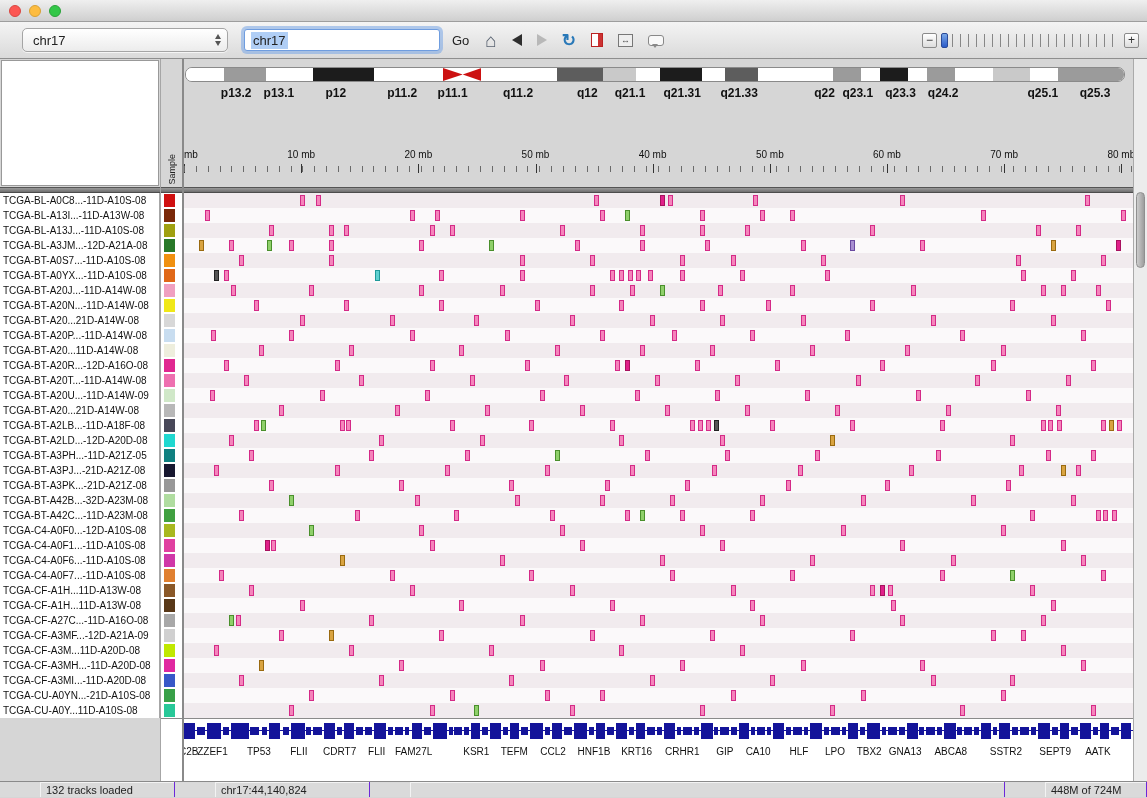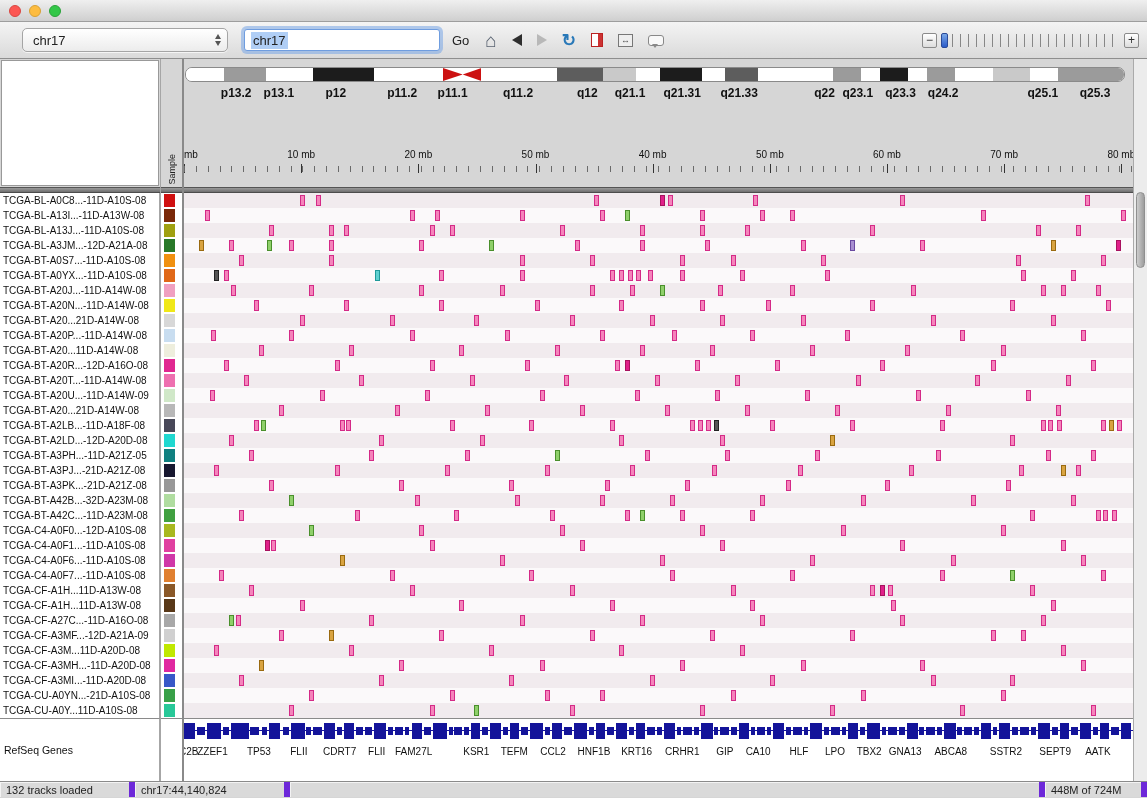--- a/index.html
+++ b/index.html
@@ -101,21 +101,21 @@
   .gblock.tall { top:4px; height:16px; }
   .gene-labels { position:absolute; left:0; right:0; top:27px; height:13px; overflow:hidden; }
   .gl { position:absolute; transform:translateX(-50%); font-size:10px; color:#111; white-space:nowrap; }
 
   
   .col-scroll { width:14px; border-left:1px solid #aaa; background:#ececec; position:relative; }
   .vthumb { position:absolute; left:2px; right:2px; top:133px; height:76px; border-radius:6px; background:linear-gradient(90deg,#cdcdcd,#9d9d9d); border:1px solid #8f8f8f; }
 
   
   .statusbar { height:16px; display:flex; background:#dadada; border-top:1px solid #8a8a8a; font-size:11px; color:#222; }
-  .seg { border-right:6px solid #6d28d9; box-shadow:inset 1px 1px 0 #f3f3f3; padding:0 6px; display:flex; align-items:center; white-space:nowrap; overflow:hidden; }
+  .seg { border-right:1px solid #6d28d9; box-shadow:inset 1px 1px 0 #f3f3f3; padding:0 6px; display:flex; align-items:center; white-space:nowrap; overflow:hidden;margin-left:40px; }
   .seg1 { width:135px; }
   .seg2 { width:155px; }
   .seg3 { flex:1; }
   .seg4 { width:102px; }
 </style>
 </head>
 <body>
 
 <div class="titlebar">
   <div class="lights">
@@ -191,23 +191,20 @@
         <div class="name-row">TCGA-CF-A1H...11D-A13W-08</div>
         <div class="name-row">TCGA-CF-A1H...11D-A13W-08</div>
         <div class="name-row">TCGA-CF-A27C...-11D-A16O-08</div>
         <div class="name-row">TCGA-CF-A3MF...-12D-A21A-09</div>
         <div class="name-row">TCGA-CF-A3M...11D-A20D-08</div>
         <div class="name-row">TCGA-CF-A3MH...-11D-A20D-08</div>
         <div class="name-row">TCGA-CF-A3MI...-11D-A20D-08</div>
         <div class="name-row">TCGA-CU-A0YN...-21D-A10S-08</div>
         <div class="name-row">TCGA-CU-A0Y...11D-A10S-08</div>
       </div>
-    <div class="sec-foot">
-      <span class="refseq-label">RefSeq Genes</span>
-    </div>
   </div>
 
   <div class="col-attr">
     <div class="sec-header">
       <span class="attr-vlabel">Sample</span>
     </div>
     <div class="sec-split"></div>
     <div class="sec-body" id="attrRows">
         <div class="attr-row">
           <div class="attr-sq" style="background: rgb(208, 16, 16);"></div>

